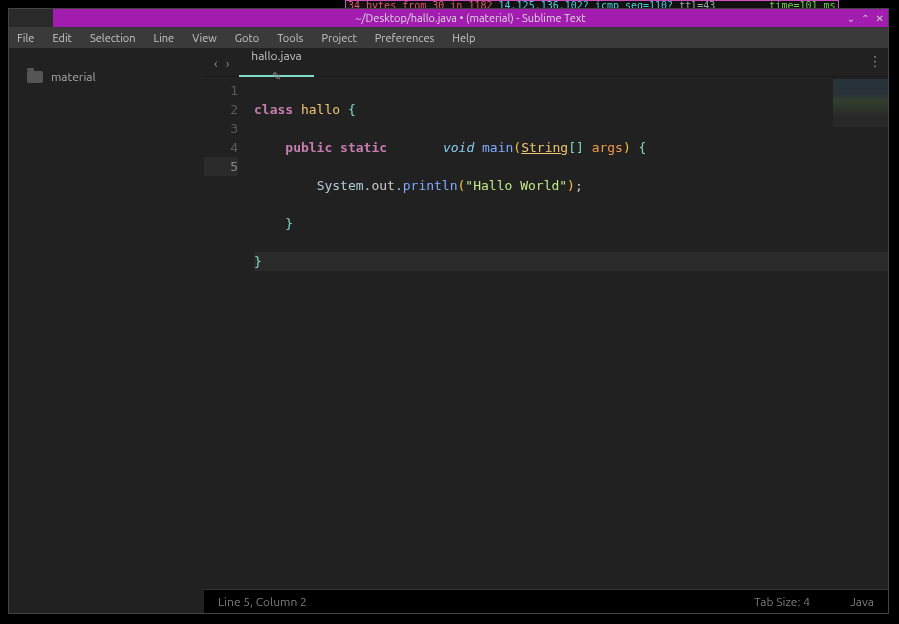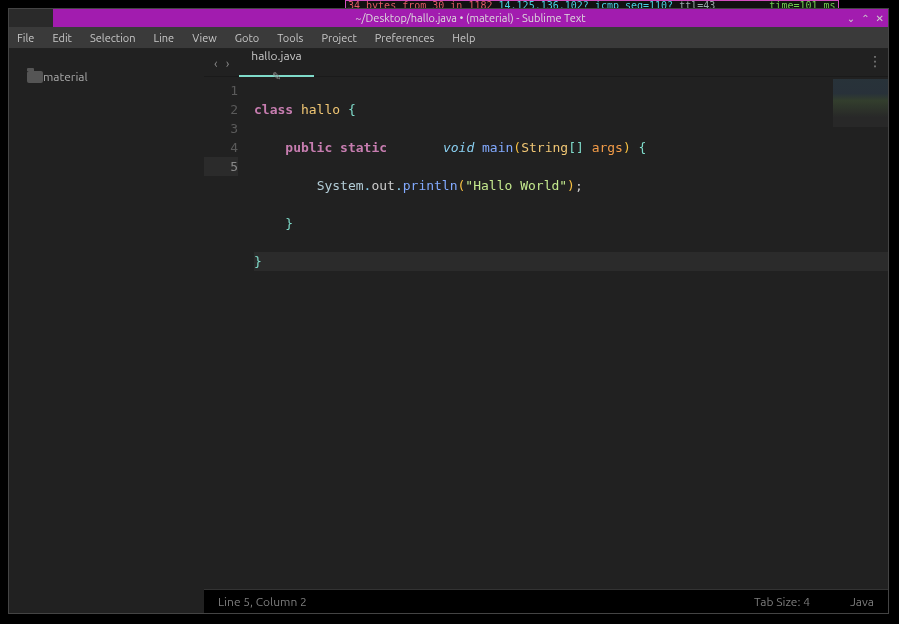--- a/index.html
+++ b/index.html
@@ -91,21 +91,21 @@
     }
     .sidebar .heading {
       letter-spacing: 1px;
       color: #909090;
       padding: 0 18px 6px 18px;
       font-size: 12px;
     }
     .sidebar .folder-row {
       display: flex;
       align-items: center;
-      gap: 0;
+      gap: 8px;
       padding: 3px 18px;
       cursor: pointer;
     }
     .sidebar .folder-icon {
       width: 16px; height: 12px;
       background: #555;
       border-radius: 2px;
       position: relative;
     }
     .sidebar .folder-icon::before {
@@ -187,21 +187,21 @@
     .code {
       flex: 1;
       padding: 4px 0 0 4px;
       color: #ccc;
       white-space: pre;
     }
     .code .row { height: 19px; }
     .code .row.current { background: #2b2b2b; }
     .kw   { color: #c77db0; font-weight: bold; }
     .id   { color: #f0c674; margin-top: 12px; }
-    .typ  { color: #f0c674; }
+    .typ  { color: #f0c674; text-decoration: underline; }
     .mk   { color: #89cff0; font-style: italic; margin-left: 48px; }
     .fn   { color: #82aaff; }
     .par  { color: #f7c042; }
     .arg  { color: #f39c48; }
     .pun  { color: #7fdbca; }
     .str  { color: #c3e88d; }
     .dot  { color: #89cff0; }
     .sys  { color: #b2ccd6; }
 
     .minimap {

